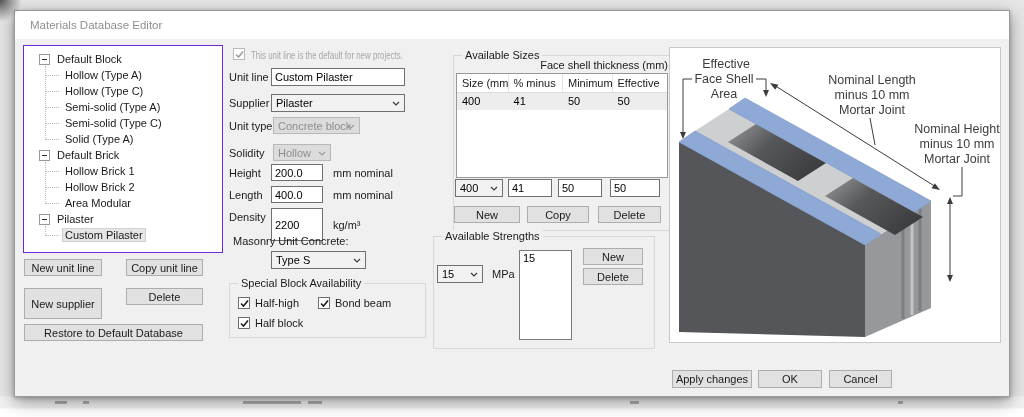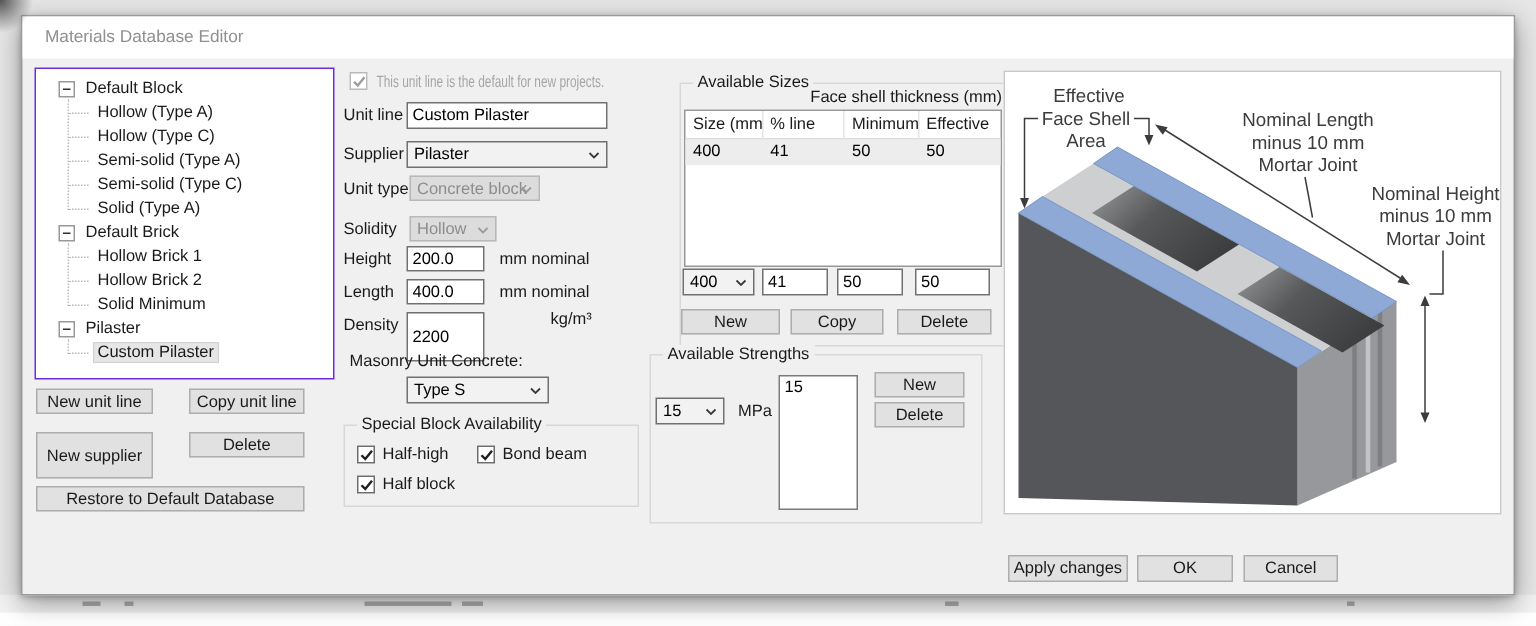--- a/index.html
+++ b/index.html
@@ -107,21 +107,21 @@
     <div class="trow child">
         <span class="stub"></span>
         <span class="tlabel">Hollow Brick 1</span>
       </div>
     <div class="trow child">
         <span class="stub"></span>
         <span class="tlabel">Hollow Brick 2</span>
       </div>
     <div class="trow child">
         <span class="stub"></span>
-        <span class="tlabel">Solid Minimum</span>
+        <span class="tlabel">Area Modular</span>
       </div>
     <div class="trow root">
         <span class="expander"></span>
         <span class="tlabel">Pilaster</span>
       </div>
     <div class="trow child sel">
         <span class="stub"></span>
         <span class="tlabel">Custom Pilaster</span>
       </div>
   </div>
@@ -169,21 +169,21 @@
   <span class="lbl" style="left:214px; top:156px;">Height</span>
   <input class="tfield" style="left: 256px; top: 153px; width: 52px; height: 17px;" value="200.0">
   <span class="lbl" style="left:318px; top:156px;">mm nominal</span>
 
   <span class="lbl" style="left:214px; top:178px;">Length</span>
   <input class="tfield" style="left: 256px; top: 175px; width: 52px; height: 17px;" value="400.0">
   <span class="lbl" style="left:318px; top:178px;">mm nominal</span>
 
   <span class="lbl" style="left:214px; top:200px;text-align:center;">Density</span>
   <input class="tfield" style="left: 256px; top: 197px; width: 52px; height: 33px;" value="2200">
-  <span class="lbl" style="left:318px; top:196px;margin-left:34px;">kg/m³</span>
+  <span class="lbl" style="left:318px; top:208px;">kg/m³</span>
 
   <span class="lbl" style="left:218px; top:224px;">Masonry Unit Concrete:</span>
   <div class="combo" style="left:256px; top:240px; width:95px; height:18px;">
     <span>Type S</span>
     <svg class="chev" width="8" height="5" viewBox="0 0 8 5">
         <polyline points="1,1 4,4 7,1" fill="none" stroke="#3a3a3a" stroke-width="1.2"></polyline>
       </svg>
   </div>
 
   <div class="group" style="left:214px; top:272px; width:197px; height:55px;">
@@ -207,21 +207,21 @@
     </span>
     <span class="lbl" style="left:25px; top:33px;">Half block</span>
   </div>
 
   <div class="group" style="left:418px; top:44px; width:222px; height:176px;margin-left:20px;">
     <span class="gtitle">Available Sizes</span>
     <span class="lbl" style="right:6px; top:3px; left:auto;">Face shell thickness (mm)</span>
     <div class="sizes-table">
       <div class="hrow">
         <span class="hcell c0">Size (mm)</span>
-        <span class="hcell c1">% line</span>
+        <span class="hcell c1">% minus</span>
         <span class="hcell c2">Minimum</span>
         <span class="hcell c3">Effective</span>
       </div>
       <div class="drow">
         <span class="dcell c0">400</span>
         <span class="dcell c1">41</span>
         <span class="dcell c2">50</span>
         <span class="dcell c3">50</span>
       </div>
     </div>

